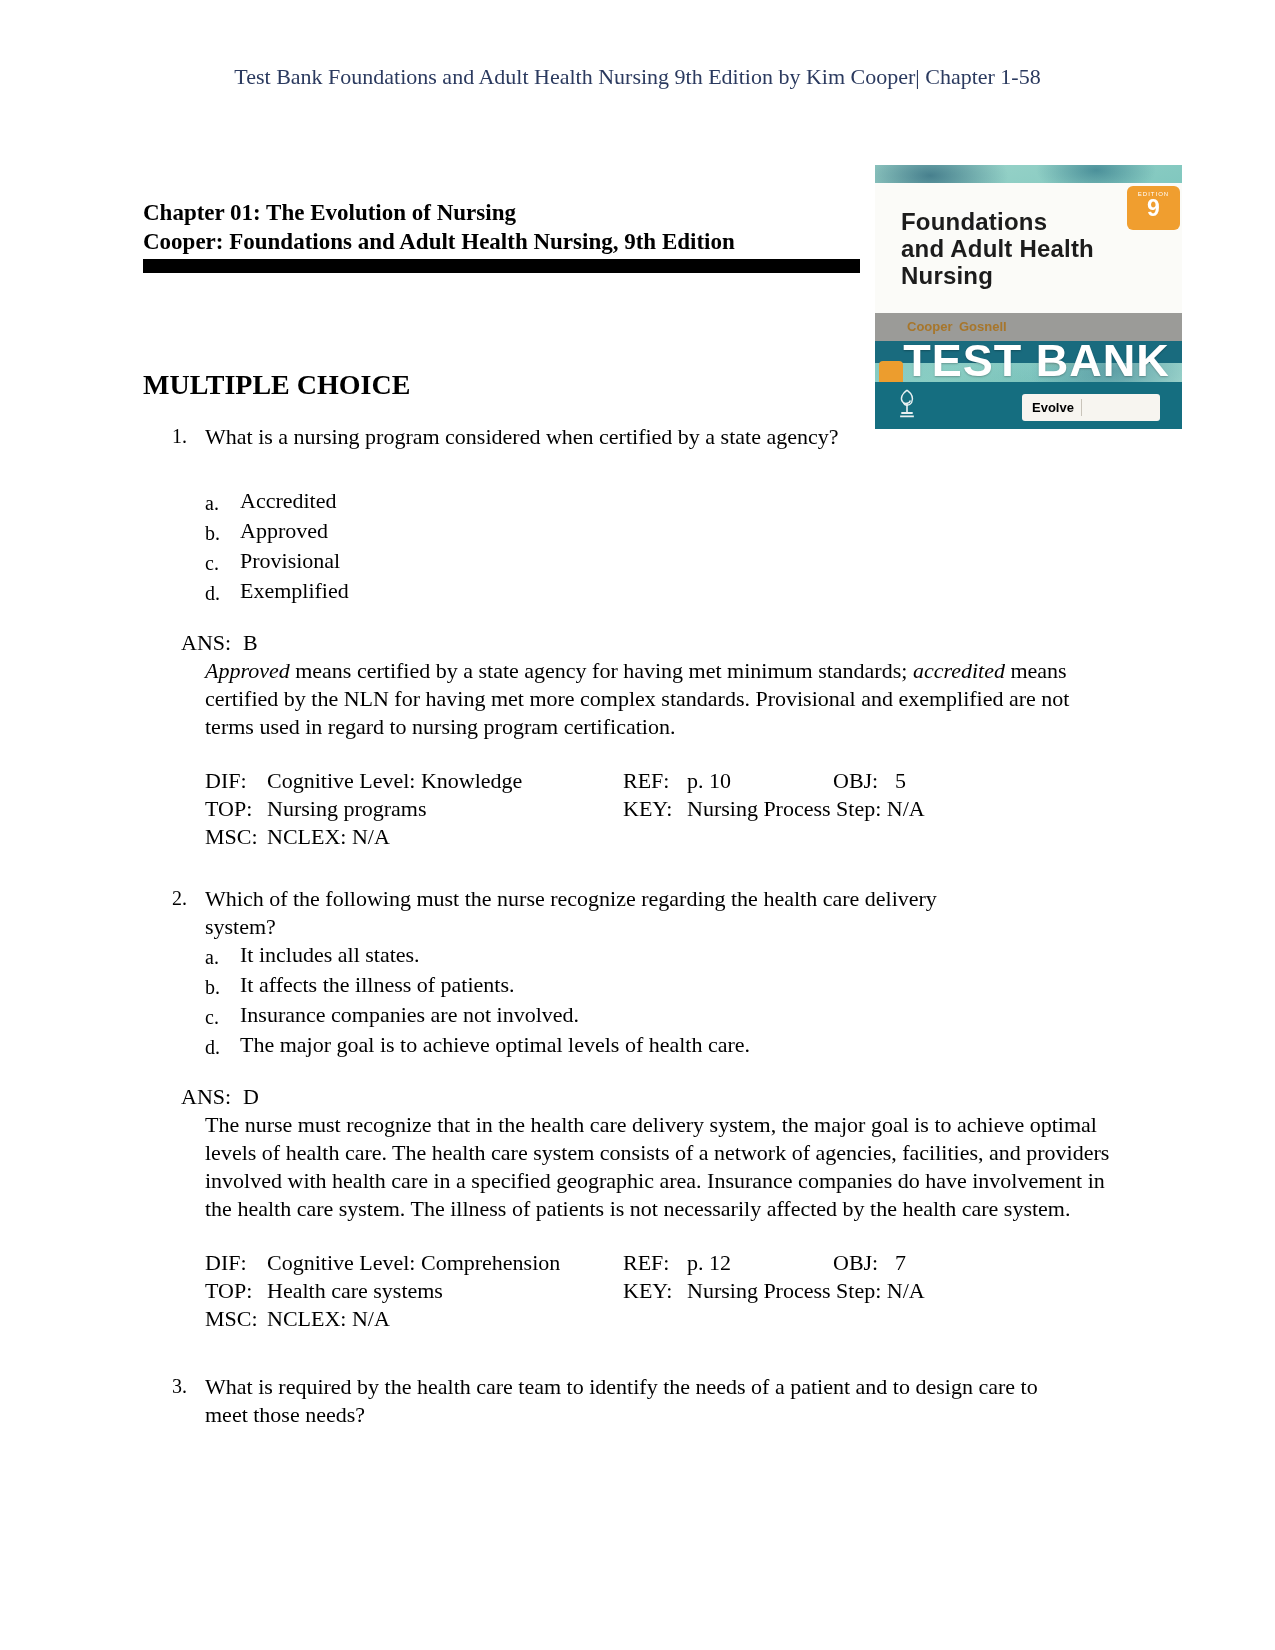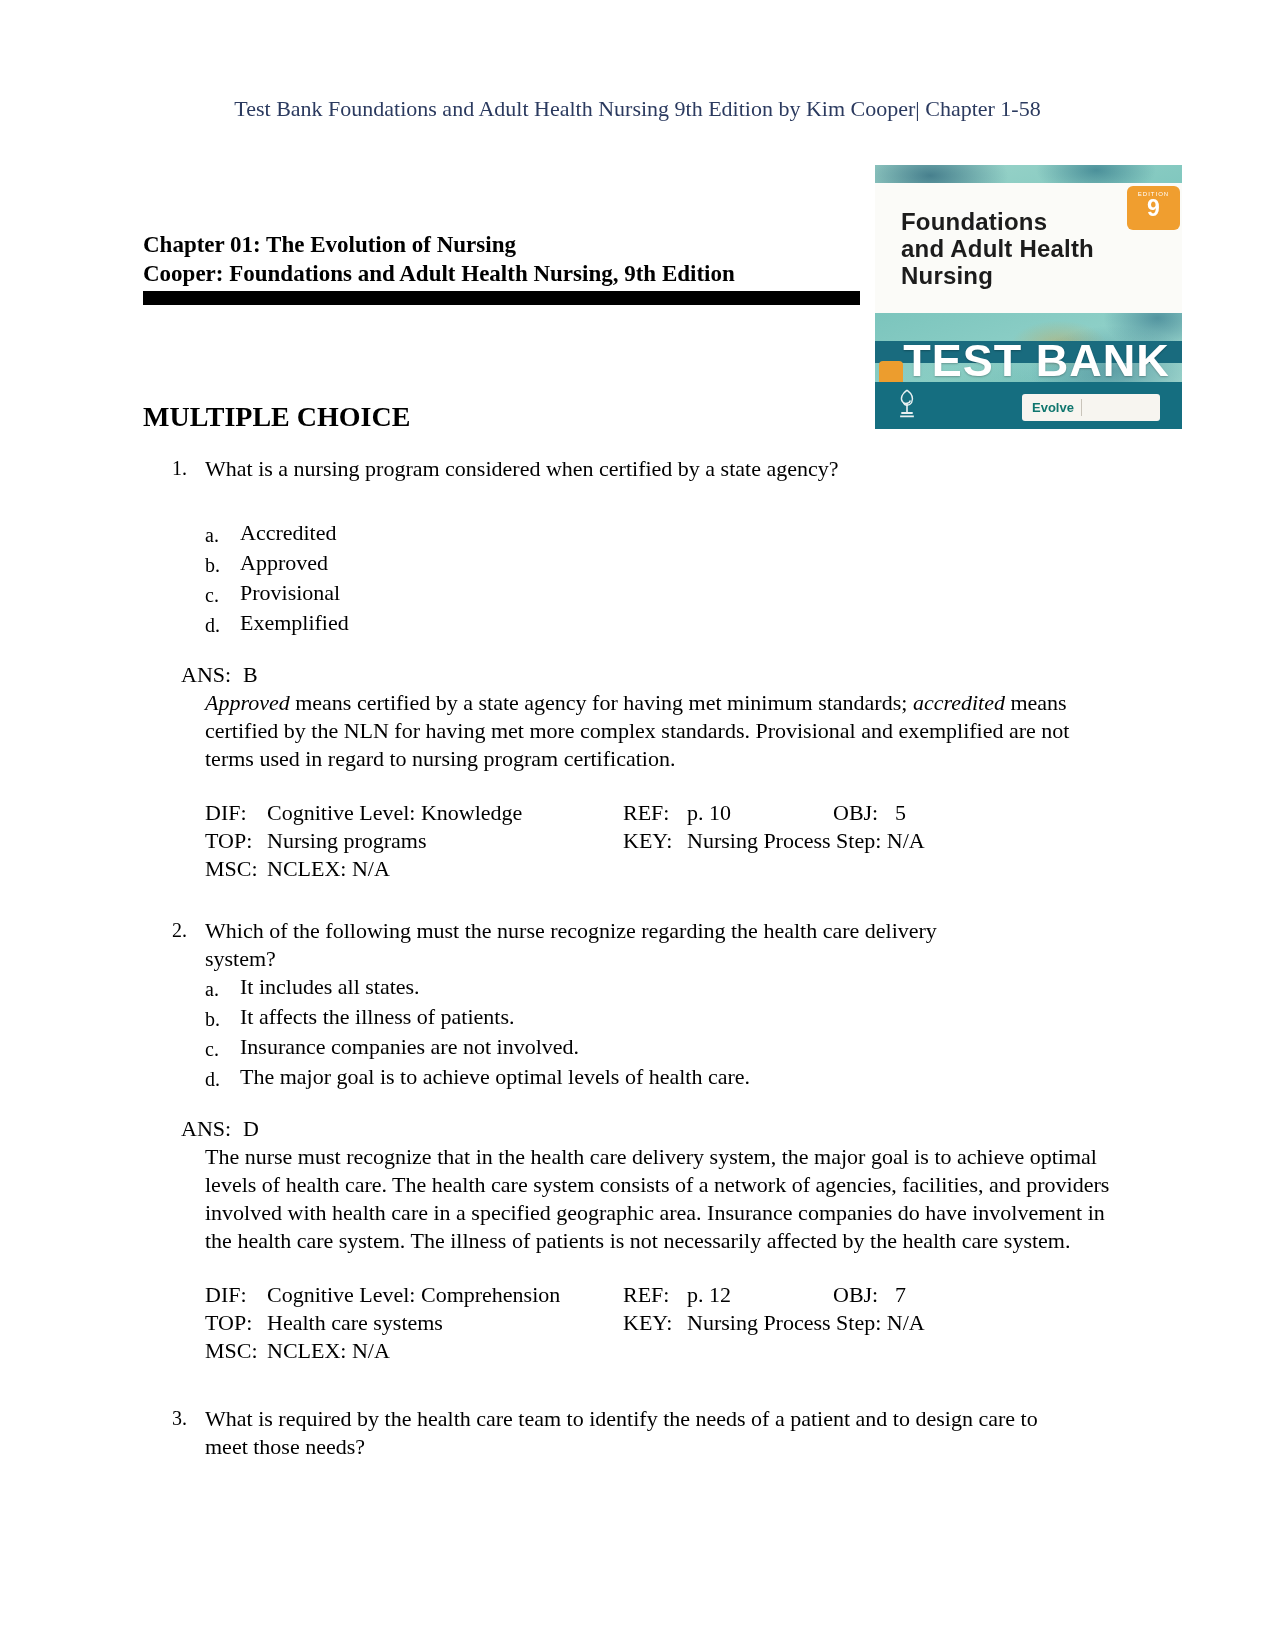--- a/index.html
+++ b/index.html
@@ -1,21 +1,21 @@
 <!DOCTYPE html>
 <html><head>
 <meta charset="utf-8">
 <style>
   html,body { margin:0; padding:0; }
   body {
     width:1275px; height:1650px; background:#ffffff; position:relative;
     font-family:"Liberation Serif", serif; color:#000; font-size:22px;
   }
   .page-header {
-    padding-top:96px; text-align:center; color:#2b3a5f; font-size:22px;
+    padding-top:64px; text-align:center; color:#2b3a5f; font-size:22px;
   }
   .content { margin:0 143px; }
   .doc-title { margin-top:108px; font-weight:bold; font-size:23px; line-height:29px; }
   .title-bar { height:14px; width:717px; background:#000; margin-top:3px; }
   .section-heading { margin-top:96px; font-weight:bold; font-size:28px; }
 
   .q-row { display:flex; margin-left:29px; }
   .q-num { width:33px; flex:none; font-size:20px; padding-top:2px; }
   .q-body { line-height:28px; }
   .q1-top { margin-top:22px; }
@@ -82,21 +82,21 @@
   .orange-bar {
     position:absolute; left:4px; top:196px; width:24px; height:130px;
     background:#ec9d2e; border-radius:4px;
   }
   .cover-footer { position:absolute; left:0; bottom:0; width:100%; height:47px; background:#156e80; }
   .elsevier-logo { position:absolute; left:20px; bottom:8px; width:24px; height:32px; opacity:0.9; }
   .evolve-box {
     position:absolute; right:22px; bottom:8px; width:138px; height:27px; background:#f7f5f0;
     border-radius:3px; display:flex; align-items:center;
   }
-  .evolve-word { color:#0f766e; font-size:13px; font-weight:bold; padding:0 7px 0 10px; }
+  .evolve-word { color:#000000; font-size:13px; font-weight:bold; padding:0 7px 0 10px; }
   .evolve-div { width:1px; height:17px; background:#c9c4ba; }
   .evolve-lines { margin-left:6px; }
   .evolve-lines .l1 { width:44px; height:3px; background:#b9ae9d; margin-bottom:3px; }
   .evolve-lines .l2 { width:38px; height:3px; background:#d89a55; }
 </style>
 </head>
 <body>
 
 <div class="page-header">Test Bank Foundations and Adult Health Nursing 9th Edition by Kim Cooper| Chapter 1-58</div>
 
@@ -104,20 +104,24 @@
   <div class="cover-white">
     <div class="cover-title">
       <div>Foundations</div>
       <div>and Adult Health</div>
       <div>Nursing</div>
     </div>
     <div class="edition-badge">
       <div class="ed-lab">EDITION</div>
       <div class="ed-num">9</div>
     </div>
+  </div>
+  <div class="authors-band">
+    <span class="author a1">Cooper</span>
+    <span class="author a2">Gosnell</span>
   </div>
   <div class="banner-band"></div>
   <div class="banner-text">TEST BANK</div>
   <div class="orange-bar"></div>
   <div class="cover-footer">
     <svg class="elsevier-logo" viewBox="0 0 20 28">
       <path d="M10 1 C6 4 4 8 6 11 C8 14 12 13 13 10" stroke="#fff" fill="none" stroke-width="1.4"></path>
       <path d="M10 1 C14 4 16 8 14 12 C12 15 8 15 7 12" stroke="#fff" fill="none" stroke-width="1.2"></path>
       <path d="M10 12 L10 21" stroke="#fff" fill="none" stroke-width="1.4"></path>
       <path d="M5 21 L15 21 M4 24 L16 24" stroke="#fff" fill="none" stroke-width="1.6"></path>

